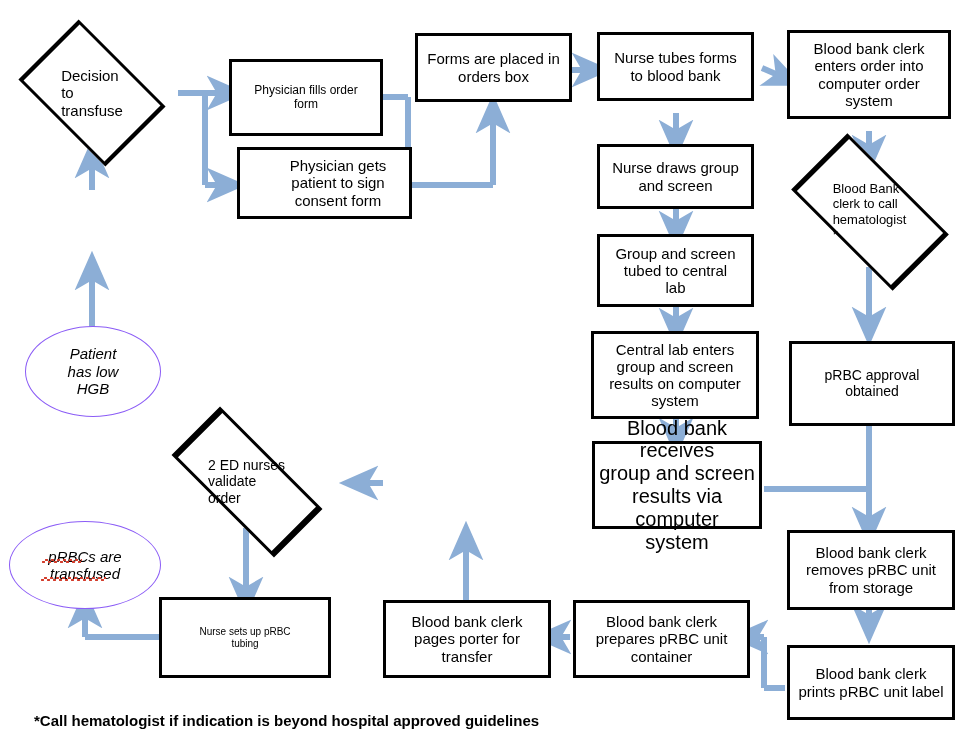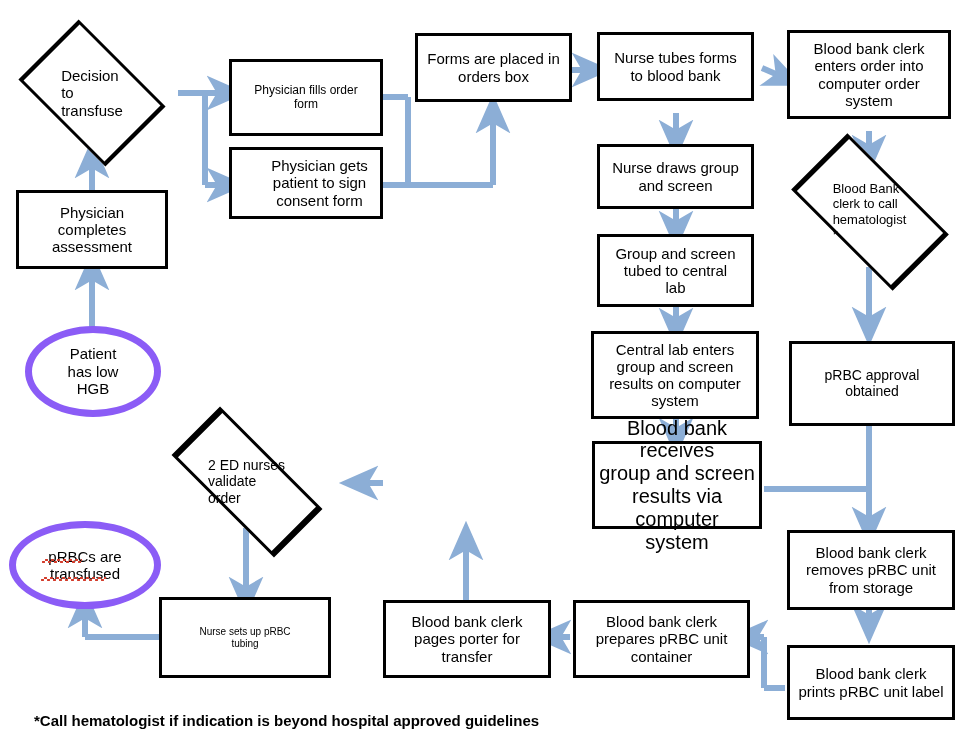--- a/index.html
+++ b/index.html
@@ -62,31 +62,32 @@
     text-align: left;
     white-space: pre-line;
     line-height: 1.16;
     color: #000000;
     z-index: 2;
   }
   
   .oval {
     position: absolute;
     box-sizing: border-box;
-    border: 7px solid #8b5cf6;
+    border: 1px solid #8b5cf6;
     border-radius: 50%;
     background: #ffffff;
     display: flex;
     align-items: center;
     justify-content: center;
     text-align: center;
     white-space: pre-line;
     line-height: 1.16;
     color: #000000;
     z-index: 5;
+    font-style: italic;
   }
   
   .edges {
     position: absolute;
     left: 0;
     top: 0;
     width: 974px;
     height: 743px;
     z-index: 1;
     pointer-events: none;
@@ -177,38 +178,33 @@
     </g>
   </svg>
 
   <div class="diamond" style="left:5px; top:33px; width:174px; height:120px; font-size:15px;">
     <div class="dshape" style="width:86px; height:86px; margin-left:-43px; margin-top:-43px; transform: rotate(45deg) scale(1.43,0.99);"></div>
     <div class="dlabel">Decision
 to
 transfuse</div>
   </div>
 
-  <div class="node box" style="left:16px; top:190px; width:152px; height:79px; font-size:15px;">
-    <span class="txt">Physician
-completes
-assessment</span>
-  </div>
 
   <div class="oval" style="left:25px; top:326px; width:136px; height:91px; font-size:15px;">
     <span class="txt">Patient
 has low
 HGB</span>
   </div>
 
   <div class="node box" style="left:229px; top:59px; width:154px; height:77px; font-size:12px;">
     <span class="txt">Physician fills order
 form</span>
   </div>
 
-  <div class="node box" style="left:229px; top:147px; width:154px; height:72px; font-size:15px;padding-left:31px;">
+  <div class="node box" style="left:237px; top:147px; width:175px; height:72px; font-size:15px;padding-left:31px;">
     <span class="txt">Physician gets
 patient to sign
 consent form</span>
   </div>
 
   <div class="node box" style="left:415px; top:33px; width:157px; height:69px; font-size:15px;">
     <span class="txt">Forms are placed in
 orders box</span>
   </div>
 

